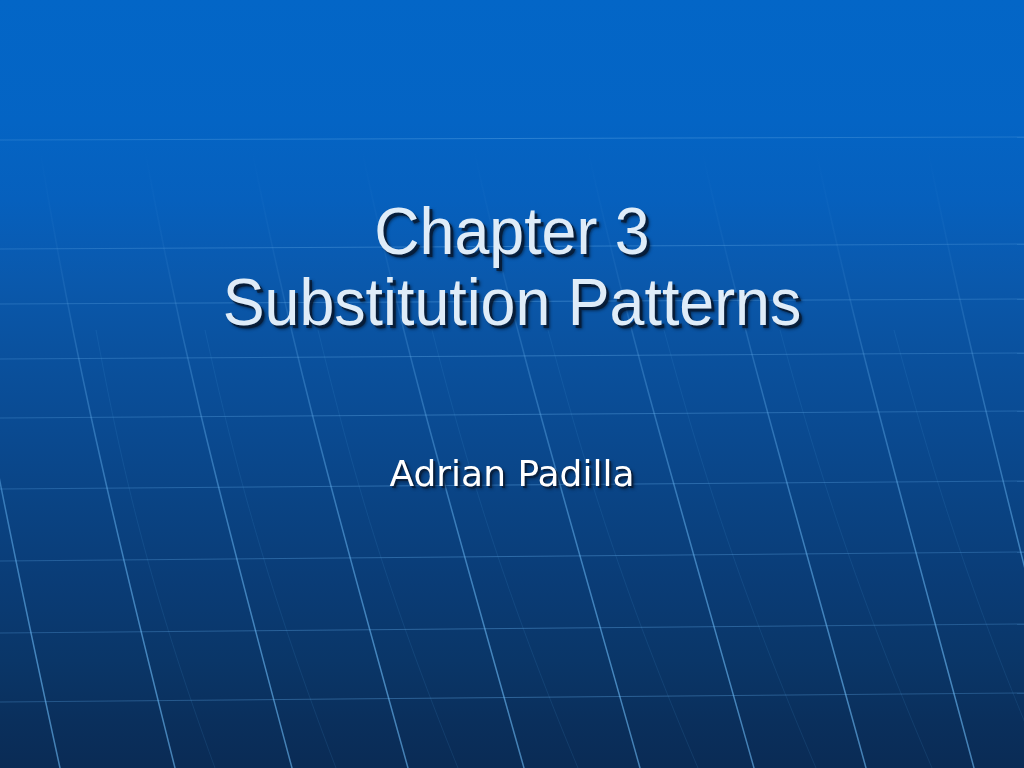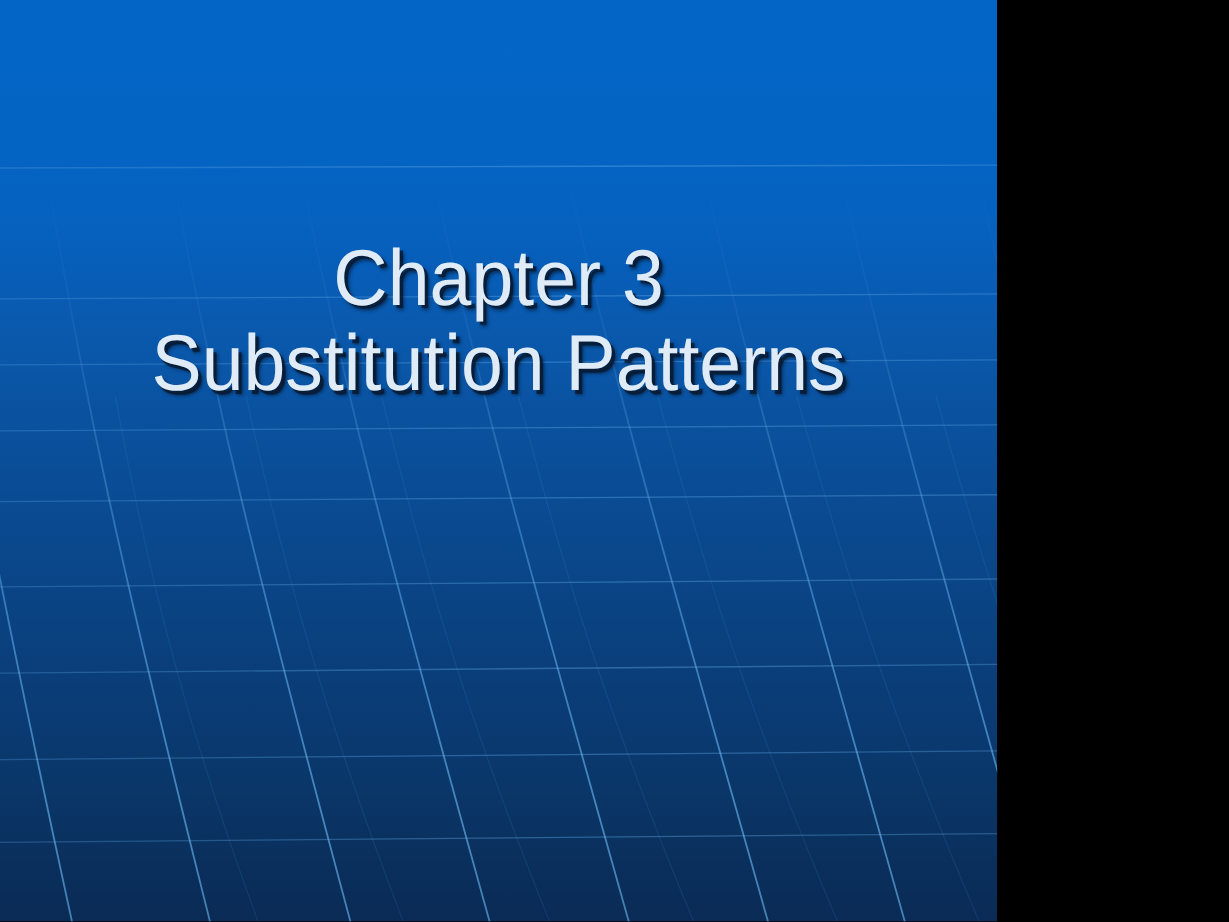--- a/index.html
+++ b/index.html
@@ -8,21 +8,21 @@
     background: #000;
   }
   body {
     width: 1024px;
     height: 768px;
     overflow: hidden;
   }
 
   #slide {
     position: relative;
-    width: 831px;
+    width: 1024px;
     height: 768px;
     overflow: hidden;
     font-family: "Liberation Sans", "DejaVu Sans", sans-serif;
     text-decoration: underline;
   }
 
   
   #bg-gradient {
     position: absolute;
     inset: 0;
@@ -168,16 +168,17 @@
   </div>
 
   <div id="content">
 
     <div id="title-block">
       <span class="title-line">Chapter 3</span>
       <span class="title-line">Substitution Patterns</span>
     </div>
 
     <div id="subtitle-block">
+      <span class="subtitle-line">Adrian Padilla</span>
     </div>
 
   </div>
 </div>
 
 </body></html>

